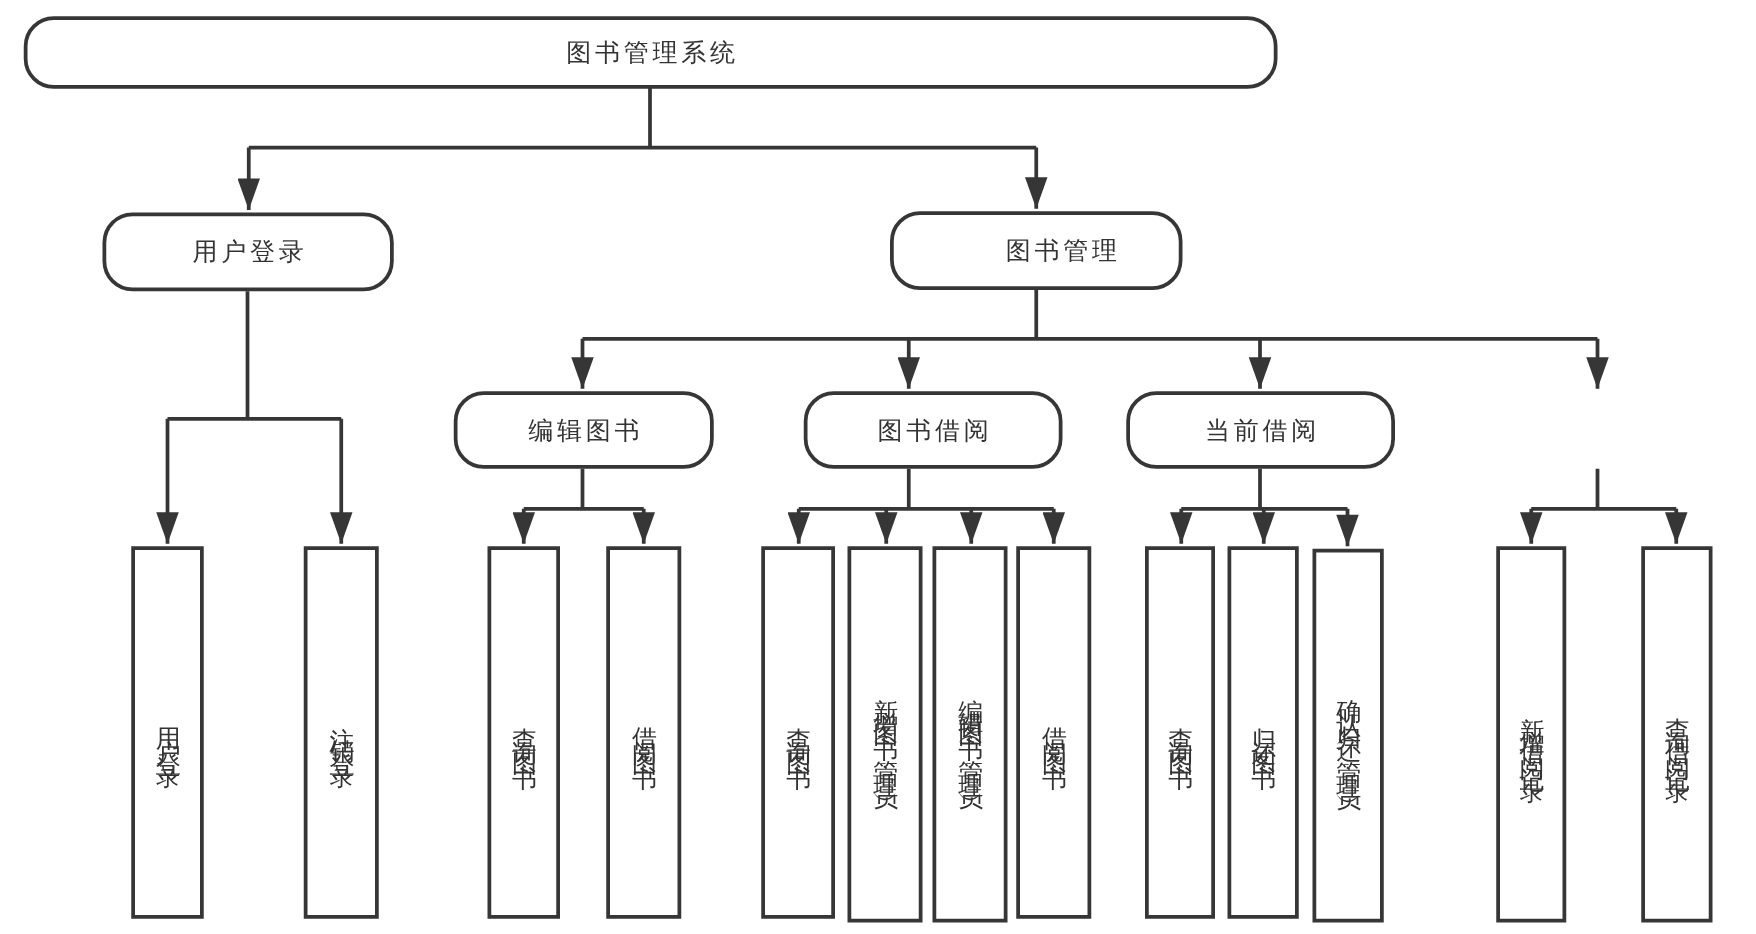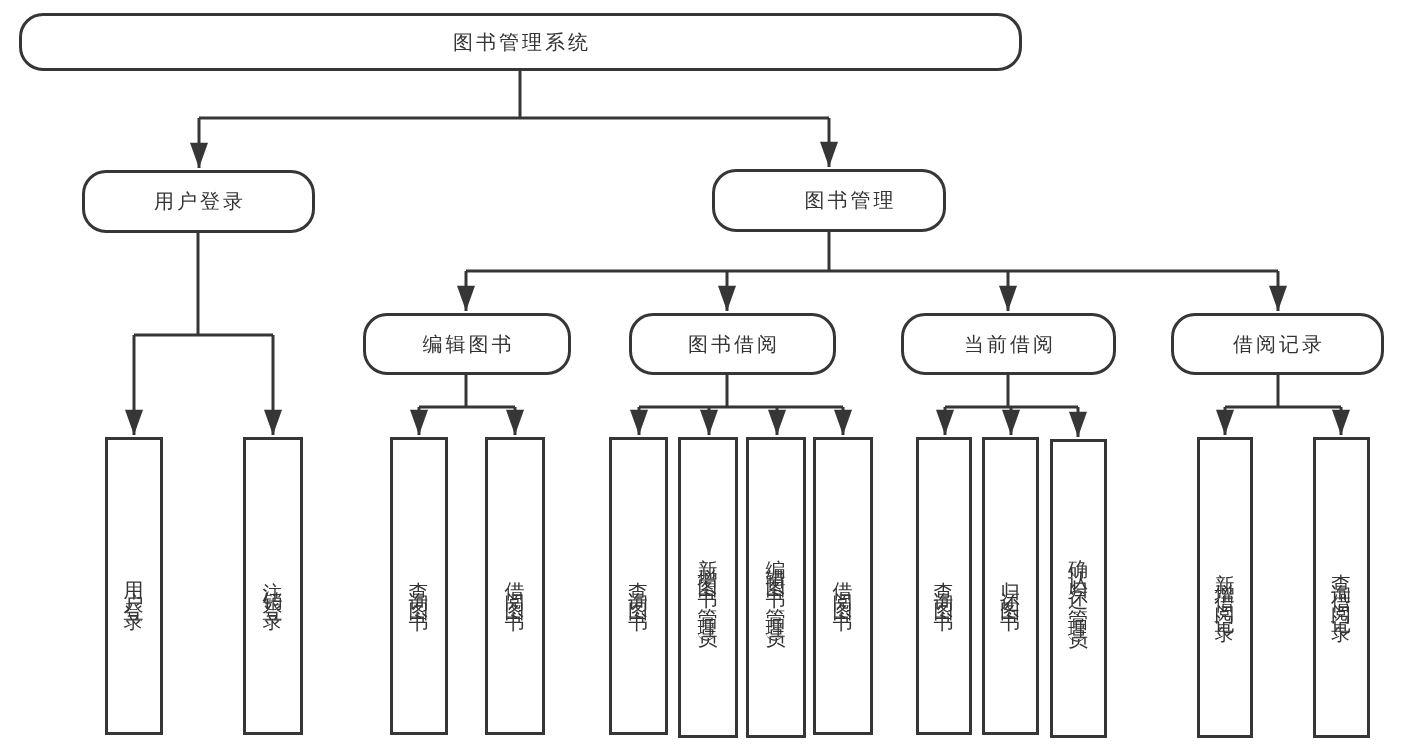--- a/index.html
+++ b/index.html
@@ -131,28 +131,25 @@
   <div class="node h-node" style="left:82px; top:170px; width:233px; height:63px;">
     <span>用户登录</span>
   </div>
   <div class="node h-node" style="left:712px; top:169px; width:234px; height:63px;padding-left:40px;">
     <span>图书管理</span>
   </div>
 
   <div class="node h-node" style="left:363px; top:313px; width:208px; height:62px;">
     <span>编辑图书</span>
   </div>
-  <div class="node h-node" style="left:629px; top:313px; width:207px; height:62px;">
+  <div class="node h-node" style="left:643px; top:313px; width:207px; height:62px;">
     <span>图书借阅</span>
   </div>
   <div class="node h-node" style="left:901px; top:313px; width:215px; height:62px;">
     <span>当前借阅</span>
-  </div>
-  <div class="node h-node" style="left:1171px; top:313px; width:213px; height:62px;">
-    <span>借阅记录</span>
   </div>
 
   <div class="node leaf" style="left:105px; top:437px; width:58px; height:298px;">
     <span>用户登录</span>
   </div>
   <div class="node leaf" style="left:243px; top:437px; width:60px; height:298px;">
     <span>注销登录</span>
   </div>
 
   <div class="node leaf" style="left:390px; top:437px; width:58px; height:298px;">

